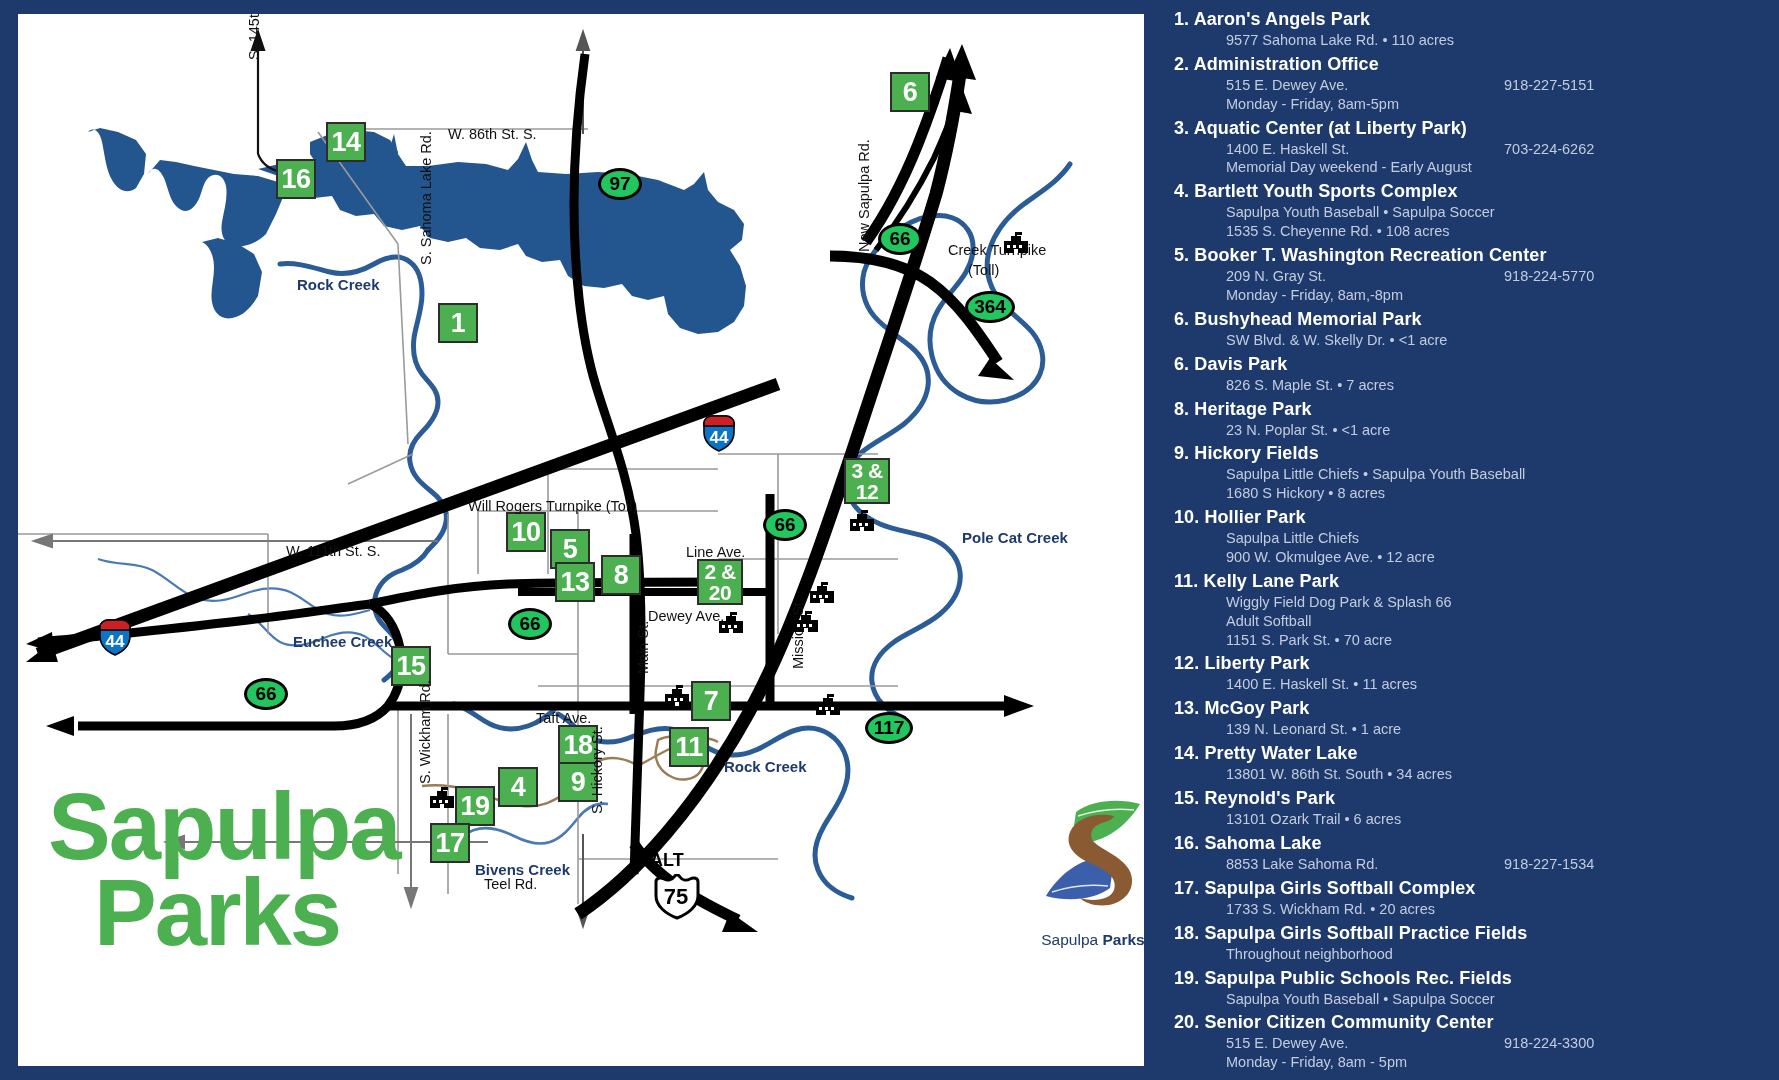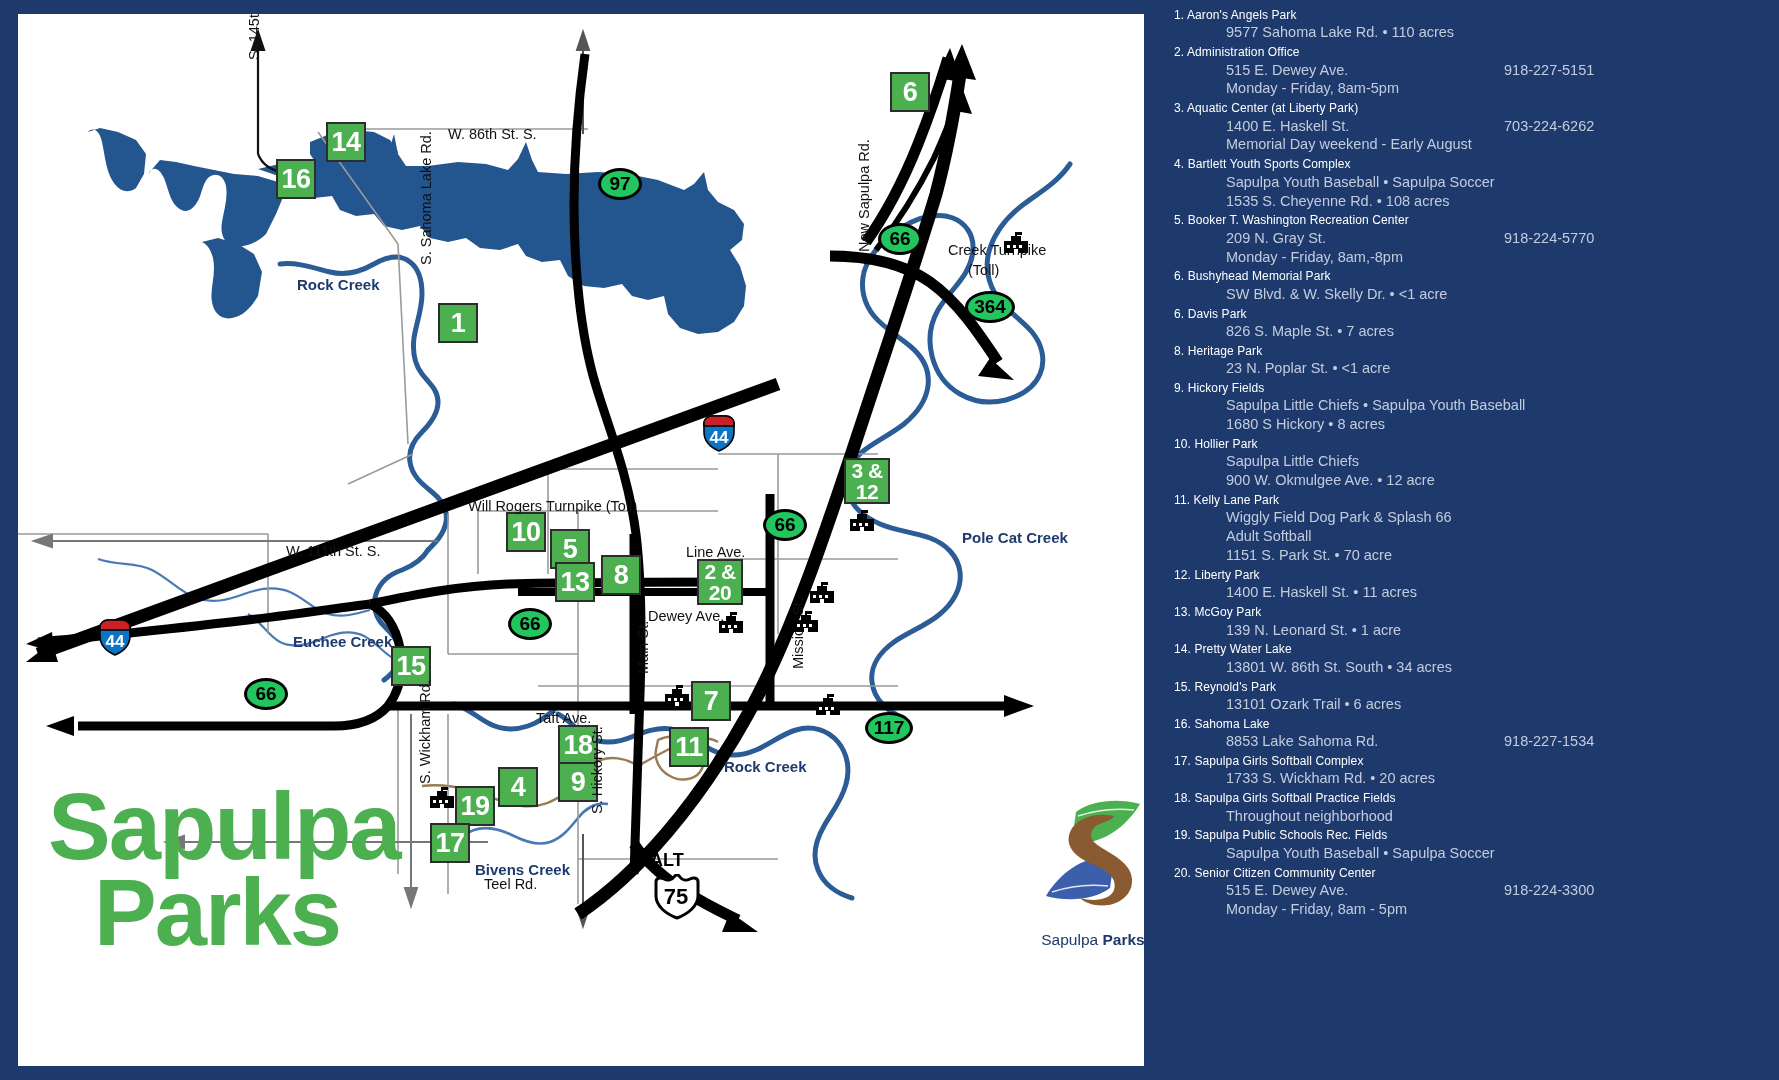--- a/index.html
+++ b/index.html
@@ -103,22 +103,22 @@
   
   #legend {
     flex:1 1 auto;
     background:#1e3a6d;
     padding:8px 20px 6px 14px;
     overflow:hidden;
     color:#fff;
   }
   .entry { margin-bottom:3px; }
   .entry-title {
-    font-size:12px;
-    font-weight:normal;
+    font-size:18px;
+    font-weight:bold;
     color:#ffffff;
     letter-spacing:0.1px;
     line-height:1.28;
   }
   .entry-line {
     font-size:14.5px;
     color:#c3ccdd;
     line-height:1.3;
     padding-left:52px;
     position:relative;

